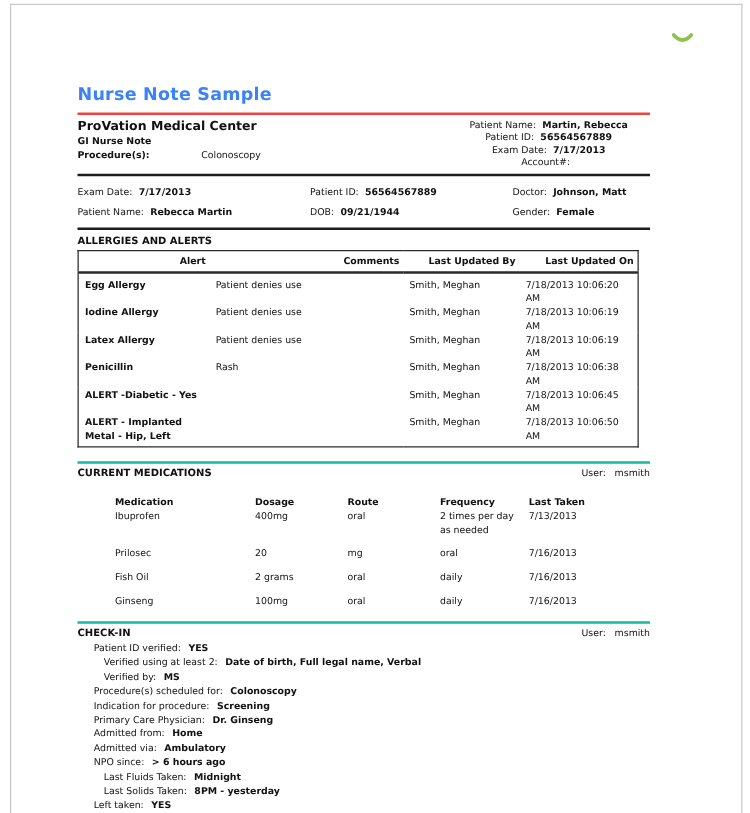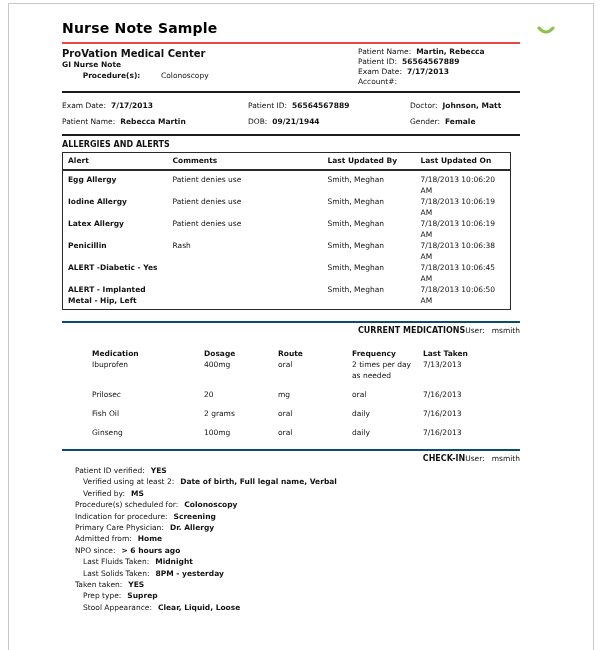--- a/index.html
+++ b/index.html
@@ -13,65 +13,65 @@
     position: absolute; top: 3px; left: 8px;
     width: 586px; height: 660px;
     background: #ffffff;
     border: 1px solid #c9c9c9;
     border-bottom: none;
   }
   .green-icon { position: absolute; left: 528px; top: 17px; }
   .content { width: 458px; margin-left: 53px; padding-top: 16px; }
 
   .doc-title {
-    font-size: 14px; font-weight: bold; color: #000000;
-    letter-spacing: 0.2px; margin-bottom: 6px;
+    font-size: 14px; font-weight: bold; color: #3b82f6;
+    letter-spacing: 0.2px; margin-bottom: 6px; margin-top: 48px;
   }
 
   .header-block {
     border-top: 2px solid #ef4444; border-bottom: 2px solid #1c1c1c;
     padding: 3px 0 4px 0;
     display: flex; justify-content: space-between;
   }
   .hb-left { flex: 1; }
   .facility { font-size: 10px; font-weight: bold; line-height: 13px; }
   .note-type { font-size: 7.5px; font-weight: bold; line-height: 10px; }
   .proc-row { font-size: 7.5px; line-height: 11px; }
-  .proc-label { font-weight: bold; display: inline-block; width: 99px; text-align: center; }
+  .proc-label { font-weight: bold; display: inline-block; width: 99px; }
   .hb-right { width: 162px; }
-  .hb-right .kv { font-size: 7.5px; line-height: 10px; }
+  .hb-right .kv { font-size: 7.5px; line-height: 10px; text-align: center; }
 
   .k { font-weight: normal; }
   .v { font-weight: bold; margin-left: 5px; }
 
   .exam-info { padding: 5px 0 4px 0; border-bottom: 2px solid #1c1c1c; }
   .exam-row { display: grid; grid-template-columns: 186px 162px auto; line-height: 16px; font-size: 7.5px; }
 
   .section-title { font-size: 8px; font-weight: bold; margin-top: 3px; line-height: 11px; }
 
   .allergy-table {
     border-collapse: collapse; margin-top: 2px; width: 448px;
     border: 1.5px solid #2a2a2a; table-layout: fixed;
   }
   .allergy-table th {
-    text-align: left; font-size: 7.5px; font-weight: bold;
+    text-align: right; font-size: 7.5px; font-weight: bold;
     padding: 3px 3px 4px 5px; border-bottom: 2px solid #2a2a2a;
   }
   .allergy-table td {
     font-size: 7.5px; padding: 0 3px 0 5px; line-height: 11px; vertical-align: top;
   }
   .allergy-table tbody tr:first-child td { padding-top: 3px; }
   .allergy-table tbody tr:last-child td { padding-bottom: 3px; }
   .allergy-table .col1 { width: 105px; } .allergy-table .col2 { width: 155px; }
   .allergy-table .col3 { width: 93px; }  .allergy-table .col4 { width: 95px; }
   td.c-alert { font-weight: bold; }
 
   .sec-head {
-    margin-top: 11px; border-top: 2px solid #0c4a6e; padding-top: 3px;
-    display: flex; justify-content: flex-end; align-items: baseline;
+    margin-top: 11px; border-top: 2px solid #14b8a6; padding-top: 3px;
+    display: flex; justify-content: space-between; align-items: baseline;
   }
   .sec-head .sec-title { font-size: 8px; font-weight: bold; }
   .sec-head .user { font-size: 7.5px; }
   .sec-head .user .k { font-weight: normal; margin-top: 40px; }
   .sec-head .user .v { font-weight: normal; margin-left: 7px; }
 
   .med-table { margin: 13px 0 0 30px; width: 420px; font-size: 7.5px; }
   .med-row { display: grid; grid-template-columns: 112px 74px 74px 71px auto; line-height: 11px; margin-bottom: 8px; }
   .med-row.med-head { font-weight: bold; margin-bottom: 0; }
   .med-row span { padding-right: 4px; }
@@ -263,36 +263,39 @@
         <div class="ci-item lv2">
         <span class="k">Verified by:</span><span class="v">MS</span>
       </div>
         <div class="ci-item lv1">
         <span class="k">Procedure(s) scheduled for:</span><span class="v">Colonoscopy</span>
       </div>
         <div class="ci-item lv1">
         <span class="k">Indication for procedure:</span><span class="v">Screening</span>
       </div>
         <div class="ci-item lv1">
-        <span class="k">Primary Care Physician:</span><span class="v">Dr. Allergy</span>
+        <span class="k">Primary Care Physician:</span><span class="v">Dr. Ginseng</span>
       </div>
         <div class="ci-item lv1">
         <span class="k">Admitted from:</span><span class="v">Home</span>
       </div>
         <div class="ci-item lv1">
+        <span class="k">Admitted via:</span><span class="v">Ambulatory</span>
+      </div>
+        <div class="ci-item lv1">
         <span class="k">NPO since:</span><span class="v">&gt; 6 hours ago</span>
       </div>
         <div class="ci-item lv2">
         <span class="k">Last Fluids Taken:</span><span class="v">Midnight</span>
       </div>
         <div class="ci-item lv2">
         <span class="k">Last Solids Taken:</span><span class="v">8PM - yesterday</span>
       </div>
         <div class="ci-item lv1">
-        <span class="k">Taken taken:</span><span class="v">YES</span>
+        <span class="k">Left taken:</span><span class="v">YES</span>
       </div>
         <div class="ci-item lv2">
         <span class="k">Prep type:</span><span class="v">Suprep</span>
       </div>
         <div class="ci-item lv2">
         <span class="k">Stool Appearance:</span><span class="v">Clear, Liquid, Loose</span>
       </div>
         <div class="ci-item lv1">
         
       </div>

